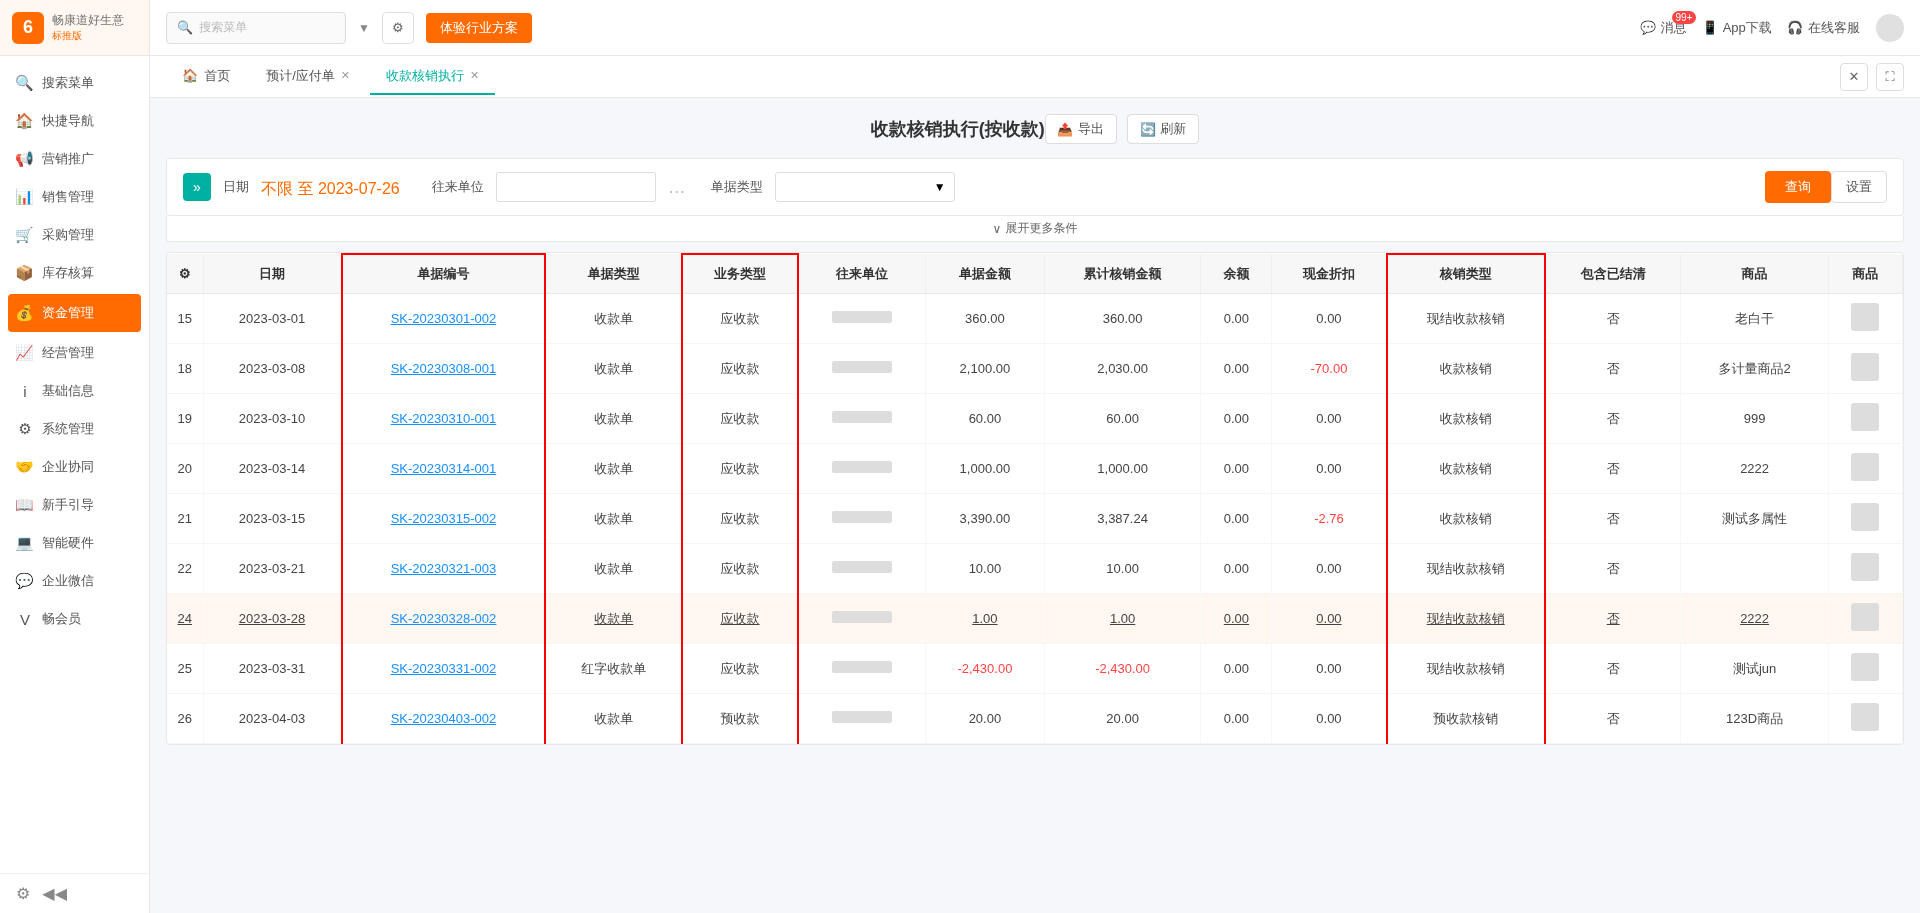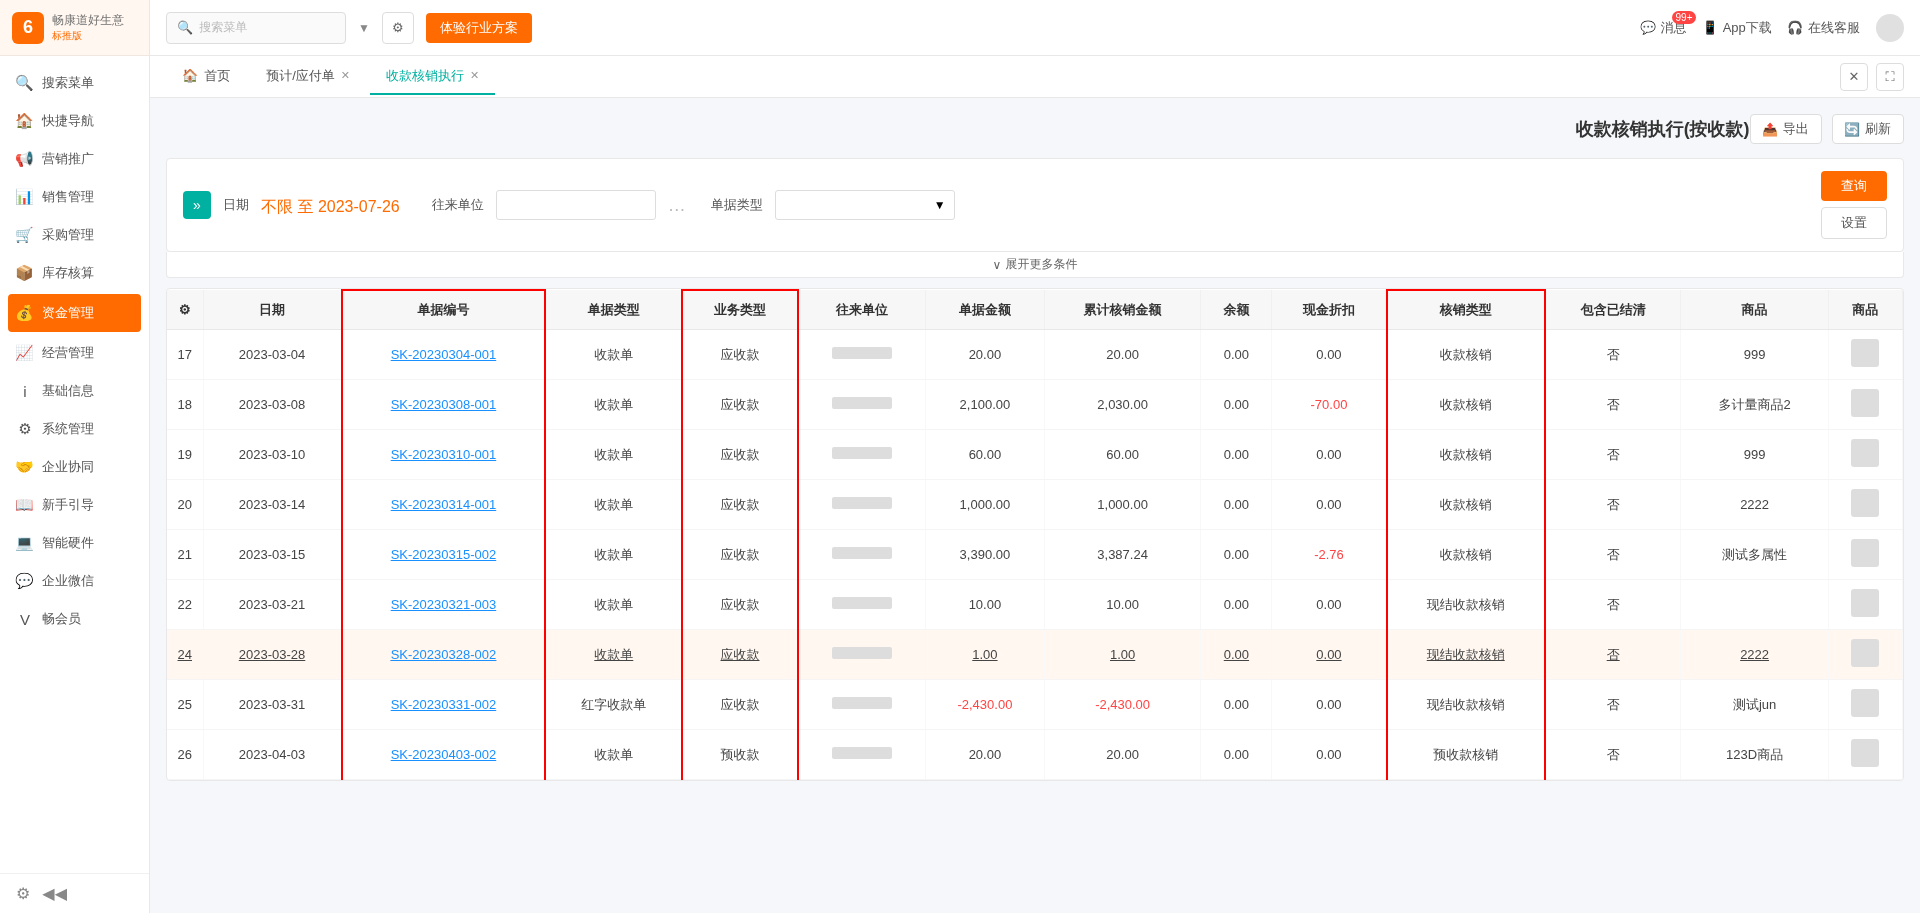--- a/index.html
+++ b/index.html
@@ -38,21 +38,21 @@
     .tabs { background: #fff; border-bottom: 1px solid #e8e8e8; display: flex; align-items: center; padding: 0 16px; height: 42px; gap: 4px; }
     .tab { padding: 8px 16px; font-size: 13px; cursor: pointer; color: #555; border-bottom: 2px solid transparent; display: flex; align-items: center; gap: 6px; }
     .tab.active { color: #00b0a0; border-bottom: 2px solid #00b0a0; }
     .tab-home { color: #555; }
     .tab-close { color: #999; font-size: 11px; cursor: pointer; }
     .tab-right { margin-left: auto; display: flex; gap: 8px; }
     .tab-btn { width: 28px; height: 28px; border: 1px solid #ddd; border-radius: 4px; display: flex; align-items: center; justify-content: center; cursor: pointer; color: #666; font-size: 13px; }
 
     
     .page-content { flex: 1; overflow: auto; padding: 16px; background: #f5f7fa; }
-    .page-header { display: flex; align-items: center; justify-content: flex-end; margin-bottom: 14px; }
+    .page-header { display: flex; align-items: center; justify-content: center; margin-bottom: 14px; }
     .page-title { font-size: 18px; font-weight: bold; color: #333; }
     .page-actions { display: flex; gap: 10px; }
     .action-btn { display: flex; align-items: center; gap: 4px; padding: 5px 12px; border: 1px solid #ddd; border-radius: 4px; background: white; cursor: pointer; font-size: 13px; color: #555; }
 
     
     .filter-bar { background: white; border-radius: 4px; padding: 12px 16px; margin-bottom: 12px; border: 1px solid #e8e8e8; }
     .filter-row { display: flex; align-items: center; gap: 12px; flex-wrap: wrap; }
     .filter-expand-btn { width: 28px; height: 28px; background: #00b0a0; border-radius: 4px; display: flex; align-items: center; justify-content: center; cursor: pointer; color: white; font-size: 14px; }
     .filter-label { color: #555; font-size: 13px; white-space: nowrap; }
     .filter-date-group { display: flex; align-items: center; gap: 6px; }
@@ -234,21 +234,21 @@
         <span class="filter-label" style="margin-left:20px;">往来单位</span>
         <div class="filter-input" style="display:flex;align-items:center;">
           <span style="color:#ccc;font-size:12px;"></span>
         </div>
         <span style="color:#bbb;font-size:18px;letter-spacing:3px;">…</span>
         <span class="filter-label" style="margin-left:10px;">单据类型</span>
         <div class="filter-select" style="width:180px;">
           <span></span>
           <span>▼</span>
         </div>
-        <div style="display:flex;flex-direction:column;gap:6px;margin-left:auto;">
+        <div style="display:flex;flex-direction:row;gap:0;margin-left:auto;">
           <button class="filter-query-btn">查询</button>
           <button class="filter-setting-btn">设置</button>
         </div>
       </div>
     </div>
 
     <div class="expand-more" style="background:white;border:1px solid #e8e8e8;border-top:none;border-radius:0 0 4px 4px;padding:4px;text-align:center;margin-top:-12px;margin-bottom:10px;">
       <span>∨</span>
       <span>展开更多条件</span>
     </div>
@@ -267,34 +267,34 @@
             <th>累计核销金额</th>
             <th>余额</th>
             <th>现金折扣</th>
             <th style="border-left:2px solid red;border-right:2px solid red;border-top:2px solid red;">核销类型</th>
             <th>包含已结清</th>
             <th>商品</th>
             <th>商品</th>
           </tr>
         </thead>
         <tbody id="table-body">
-            <tr>
-    <td>17</td>
-    <td>2023-03-04</td>
-    <td style="border-left:2px solid red;border-right:2px solid red;"><a class="link">SK-20230304-001</a></td>
-    <td>收款单</td>
-    <td style="border-left:2px solid red;border-right:2px solid red;">应收款</td>
-    <td><span style="display:inline-block;background:#ddd;width:60px;height:12px;border-radius:2px;"></span></td>
-    <td style="">20.00</td>
-    <td style="">20.00</td>
-    <td>0.00</td>
-    <td style="">0.00</td>
-    <td style="border-left:2px solid red;border-right:2px solid red;">收款核销</td>
-    <td>否</td>
-    <td>999</td>
+        <tr>
+    <td>15</td>
+    <td>2023-03-01</td>
+    <td style="border-left:2px solid red;border-right:2px solid red;"><a class="link">SK-20230301-002</a></td>
+    <td>收款单</td>
+    <td style="border-left:2px solid red;border-right:2px solid red;">应收款</td>
+    <td><span style="display:inline-block;background:#ddd;width:60px;height:12px;border-radius:2px;"></span></td>
+    <td style="">360.00</td>
+    <td style="">360.00</td>
+    <td>0.00</td>
+    <td style="">0.00</td>
+    <td style="border-left:2px solid red;border-right:2px solid red;">现结收款核销</td>
+    <td>否</td>
+    <td>老白干</td>
     <td><span class="thumbnail"></span></td>
   </tr>
             <tr>
     <td>18</td>
     <td>2023-03-08</td>
     <td style="border-left:2px solid red;border-right:2px solid red;"><a class="link">SK-20230308-001</a></td>
     <td>收款单</td>
     <td style="border-left:2px solid red;border-right:2px solid red;">应收款</td>
     <td><span style="display:inline-block;background:#ddd;width:60px;height:12px;border-radius:2px;"></span></td>
     <td style="">2,100.00</td>

